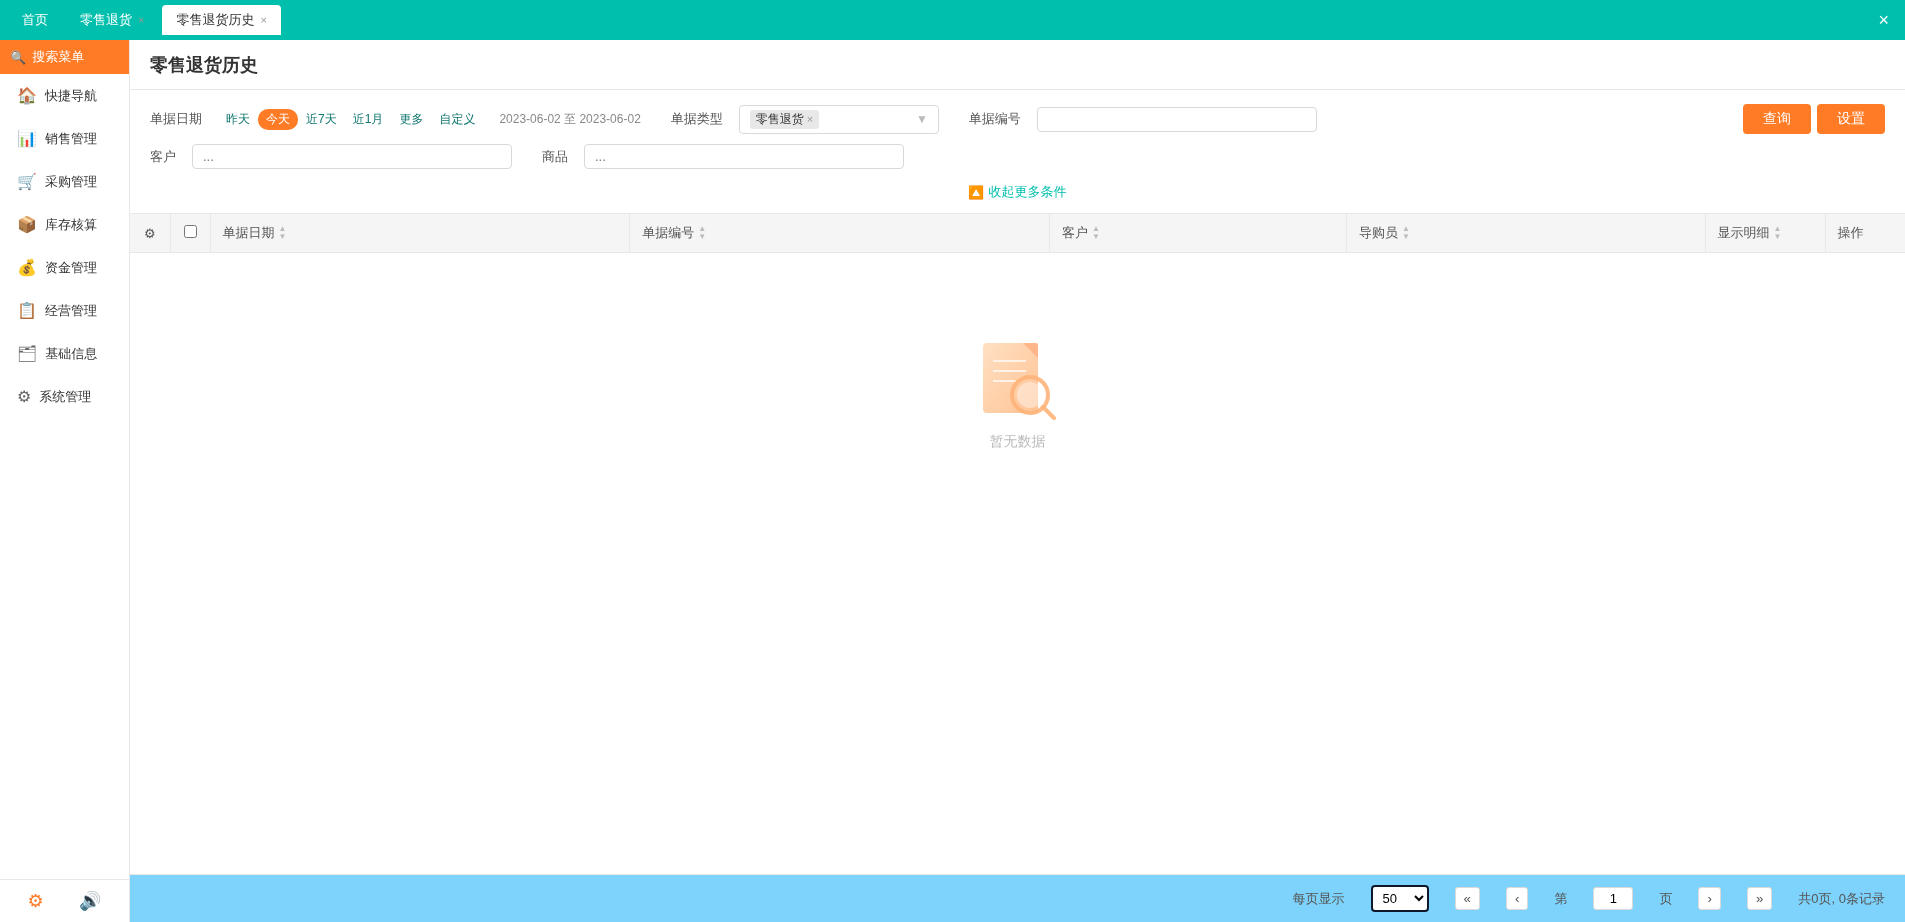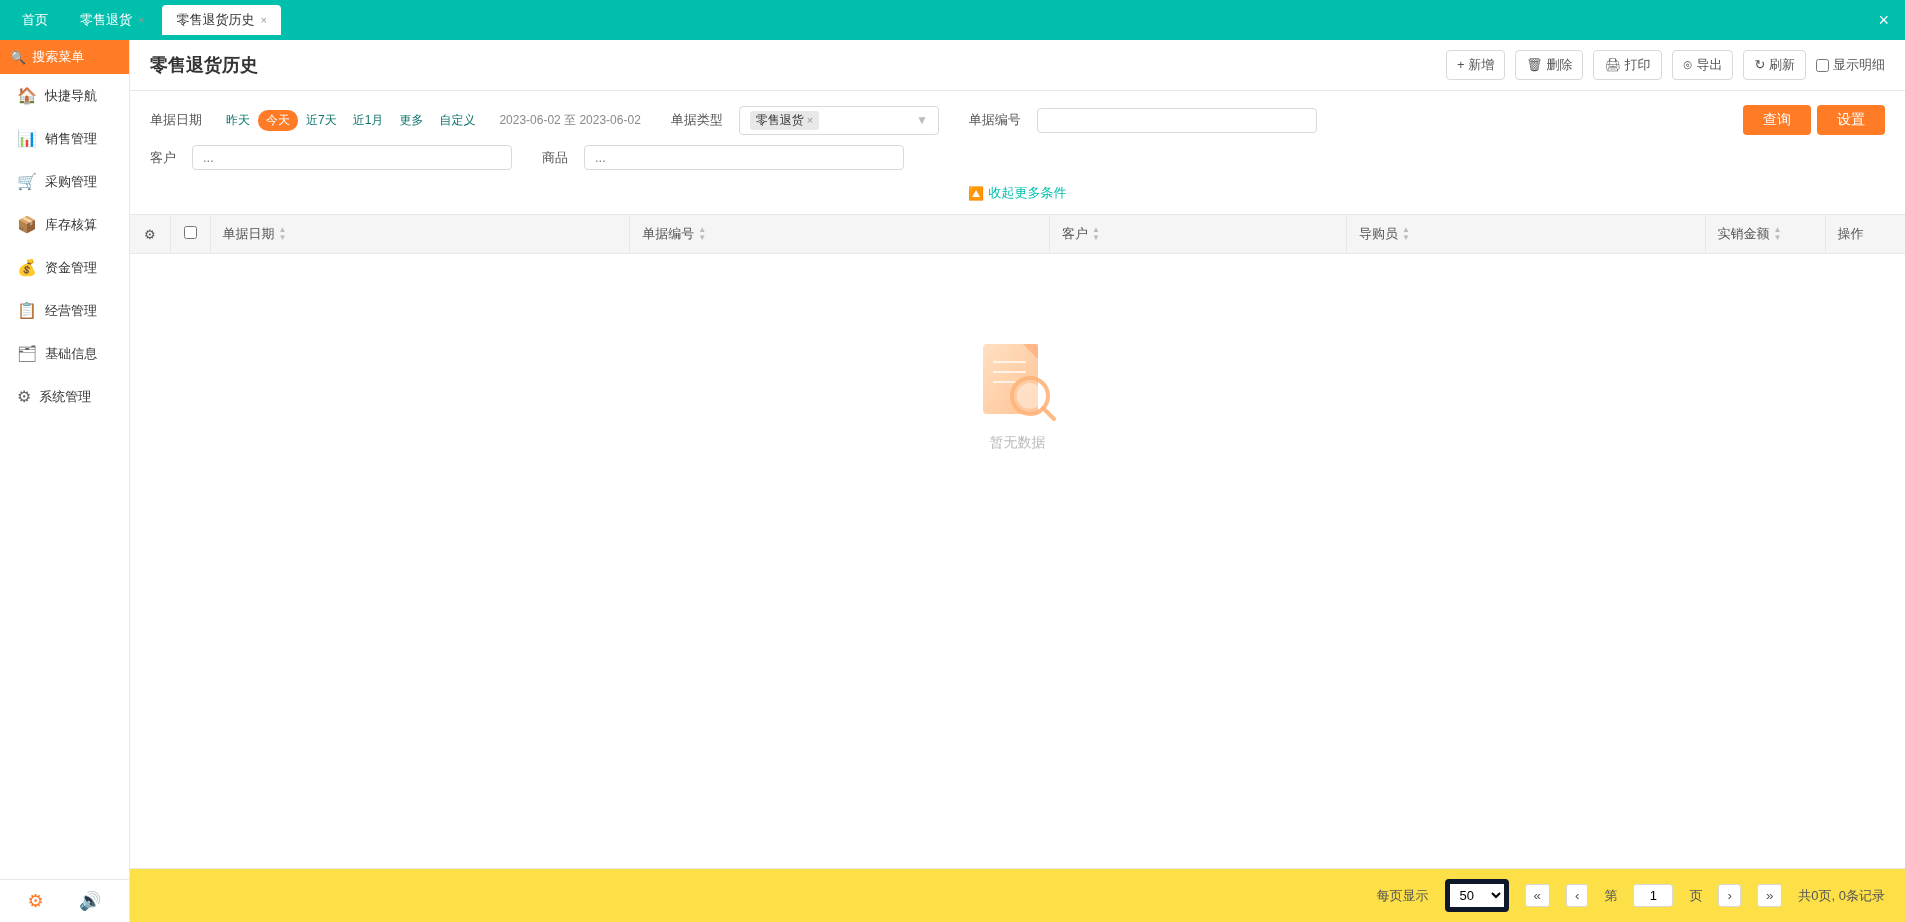--- a/index.html
+++ b/index.html
@@ -106,24 +106,24 @@
 
     
     .empty-state {
       display: flex; flex-direction: column; align-items: center; justify-content: center;
       padding: 80px 20px; color: #bbb; font-size: 14px;
     }
 
     
     .pagination-bar {
       display: flex; align-items: center; justify-content: flex-end; padding: 10px 20px;
-      background: #fde047; border-top: 1px solid #e8e8e8; gap: 16px; font-size: 13px; color: #555;
+      background: #7dd3fc; border-top: 1px solid #e8e8e8; gap: 26px; font-size: 13px; color: #555;
     }
     .page-size-select {
-      border: 5px solid #0f172a; border-radius: 4px; padding: 3px 6px; font-size: 13px;
+      border: 2px solid #0f172a; border-radius: 4px; padding: 3px 6px; font-size: 13px;
       cursor: pointer; background: white;
     }
     .page-nav-btn { padding: 3px 8px; border: 1px solid #d9d9d9; background: white; border-radius: 3px; cursor: pointer; color: #555; }
     .page-nav-btn:disabled { color: #ccc; cursor: not-allowed; }
     .page-input { border: 1px solid #d9d9d9; border-radius: 3px; width: 40px; text-align: center; padding: 3px 4px; font-size: 13px; }
 
     
     .query-btn { background: #ff7b26; color: white; border: none; border-radius: 4px; padding: 6px 20px; font-size: 14px; cursor: pointer; }
     .settings-btn { background: #ff7b26; color: white; border: none; border-radius: 4px; padding: 6px 20px; font-size: 14px; cursor: pointer; }
     .right-btns { display: flex; flex-direction: row; gap: 6px; margin-left: 14px; }
@@ -190,31 +190,20 @@
     <div class="sidebar-bottom">
       <span class="sidebar-bottom-icon">⚙</span>
       <span class="sidebar-bottom-icon">🔊</span>
     </div>
   </div>
 
   <div class="content">
 
     <div class="page-header">
       <span class="page-title">零售退货历史</span>
-      <div class="header-actions">
-        <button class="action-btn">+ 新增</button>
-        <button class="action-btn">🗑 删除</button>
-        <button class="action-btn">🖨 打印</button>
-        <button class="action-btn">⊙ 导出</button>
-        <button class="action-btn">↻ 刷新</button>
-        <label class="checkbox-label">
-          <input type="checkbox" style="">
-          <span>显示明细</span>
-        </label>
-      </div>
     </div>
 
     <div class="filter-area">
       <div class="filter-row">
 
         <div class="filter-item">
           <span class="filter-label">单据日期</span>
           <div class="date-filter">
             <span class="date-btn">昨天</span>
             <span class="date-btn active">今天</span>
@@ -297,21 +286,21 @@
               </div>
             </th>
             <th>
               <div class="th-sort">
                 <span>导购员</span>
                 <span class="sort-arrows">▲<br>▼</span>
               </div>
             </th>
             <th style="text-align: right; width: 120px;">
               <div class="th-sort">
-                <span>实销金额</span>
+                <span>显示明细</span>
                 <span class="sort-arrows">▲<br>▼</span>
               </div>
             </th>
             <th style="width: 80px;">
               <span>操作</span>
             </th>
           </tr>
         </thead>
         <tbody>
           <tr>

